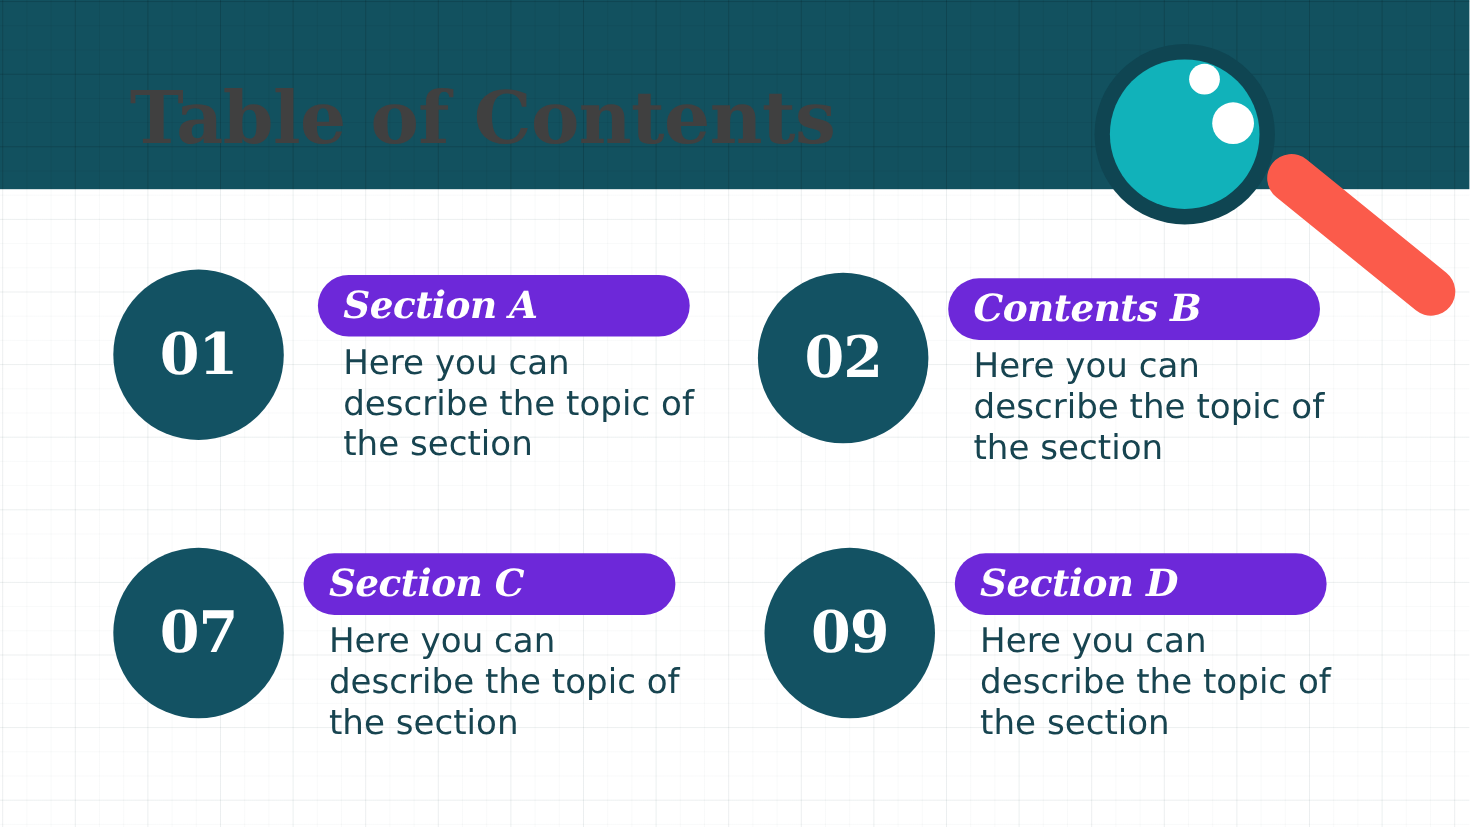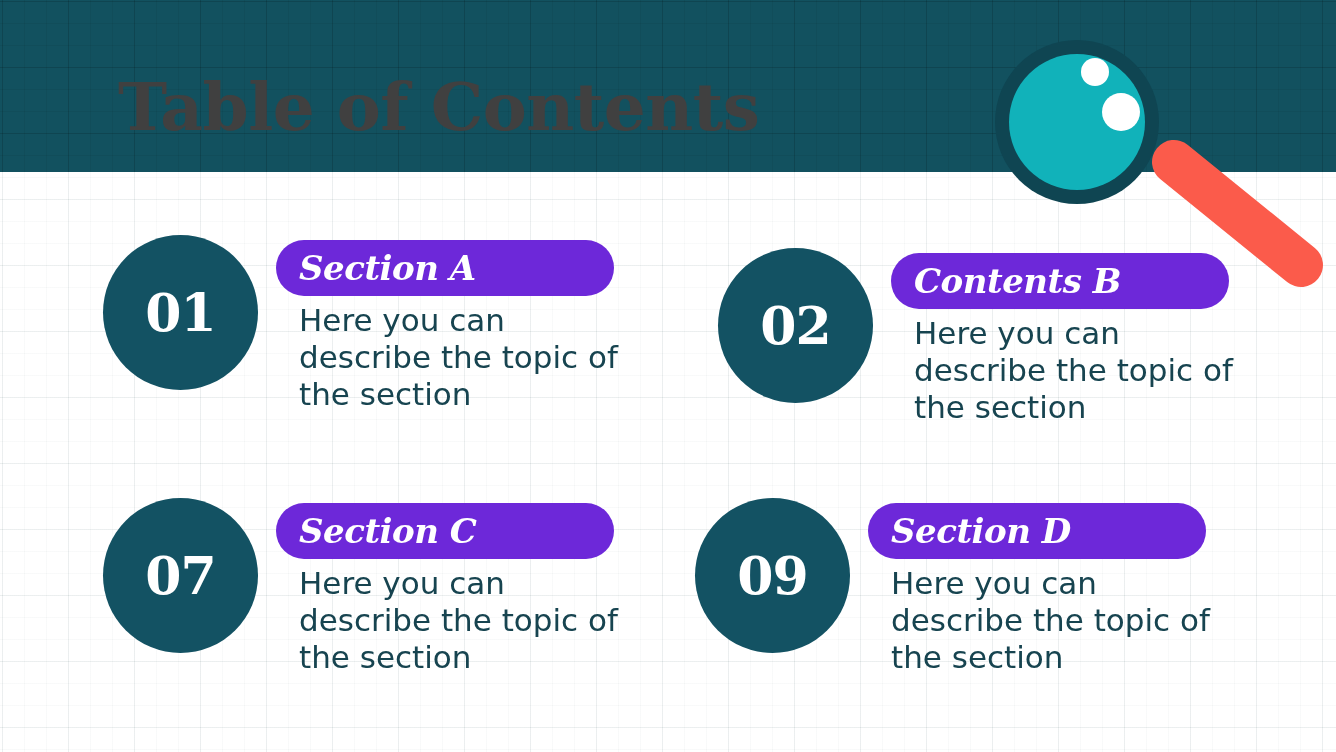--- a/index.html
+++ b/index.html
@@ -94,22 +94,22 @@
     height: 580px;
   }
 
   .toc-item {
     position: absolute;
     display: flex;
     align-items: flex-start;
     width: 520px;
     height: 200px;
   }
-  .toc-item.pos-0 { left: 103px; top: 68px; }
-  .toc-item.pos-1 { left: 718px; top: 81px; }
+  .toc-item.pos-0 { left: 103px; top: 78px; gap: 13px; }
+  .toc-item.pos-1 { left: 682px; top: 81px; justify-content: flex-end; }
   .toc-item.pos-2 { left: 103px; top: 331px; }
   .toc-item.pos-3 { left: 695px; top: 331px; }
 
   .num-circle {
     flex: 0 0 auto;
     width: 155px;
     height: 155px;
     border-radius: 50%;
     background-color: #135263;
     display: flex;

